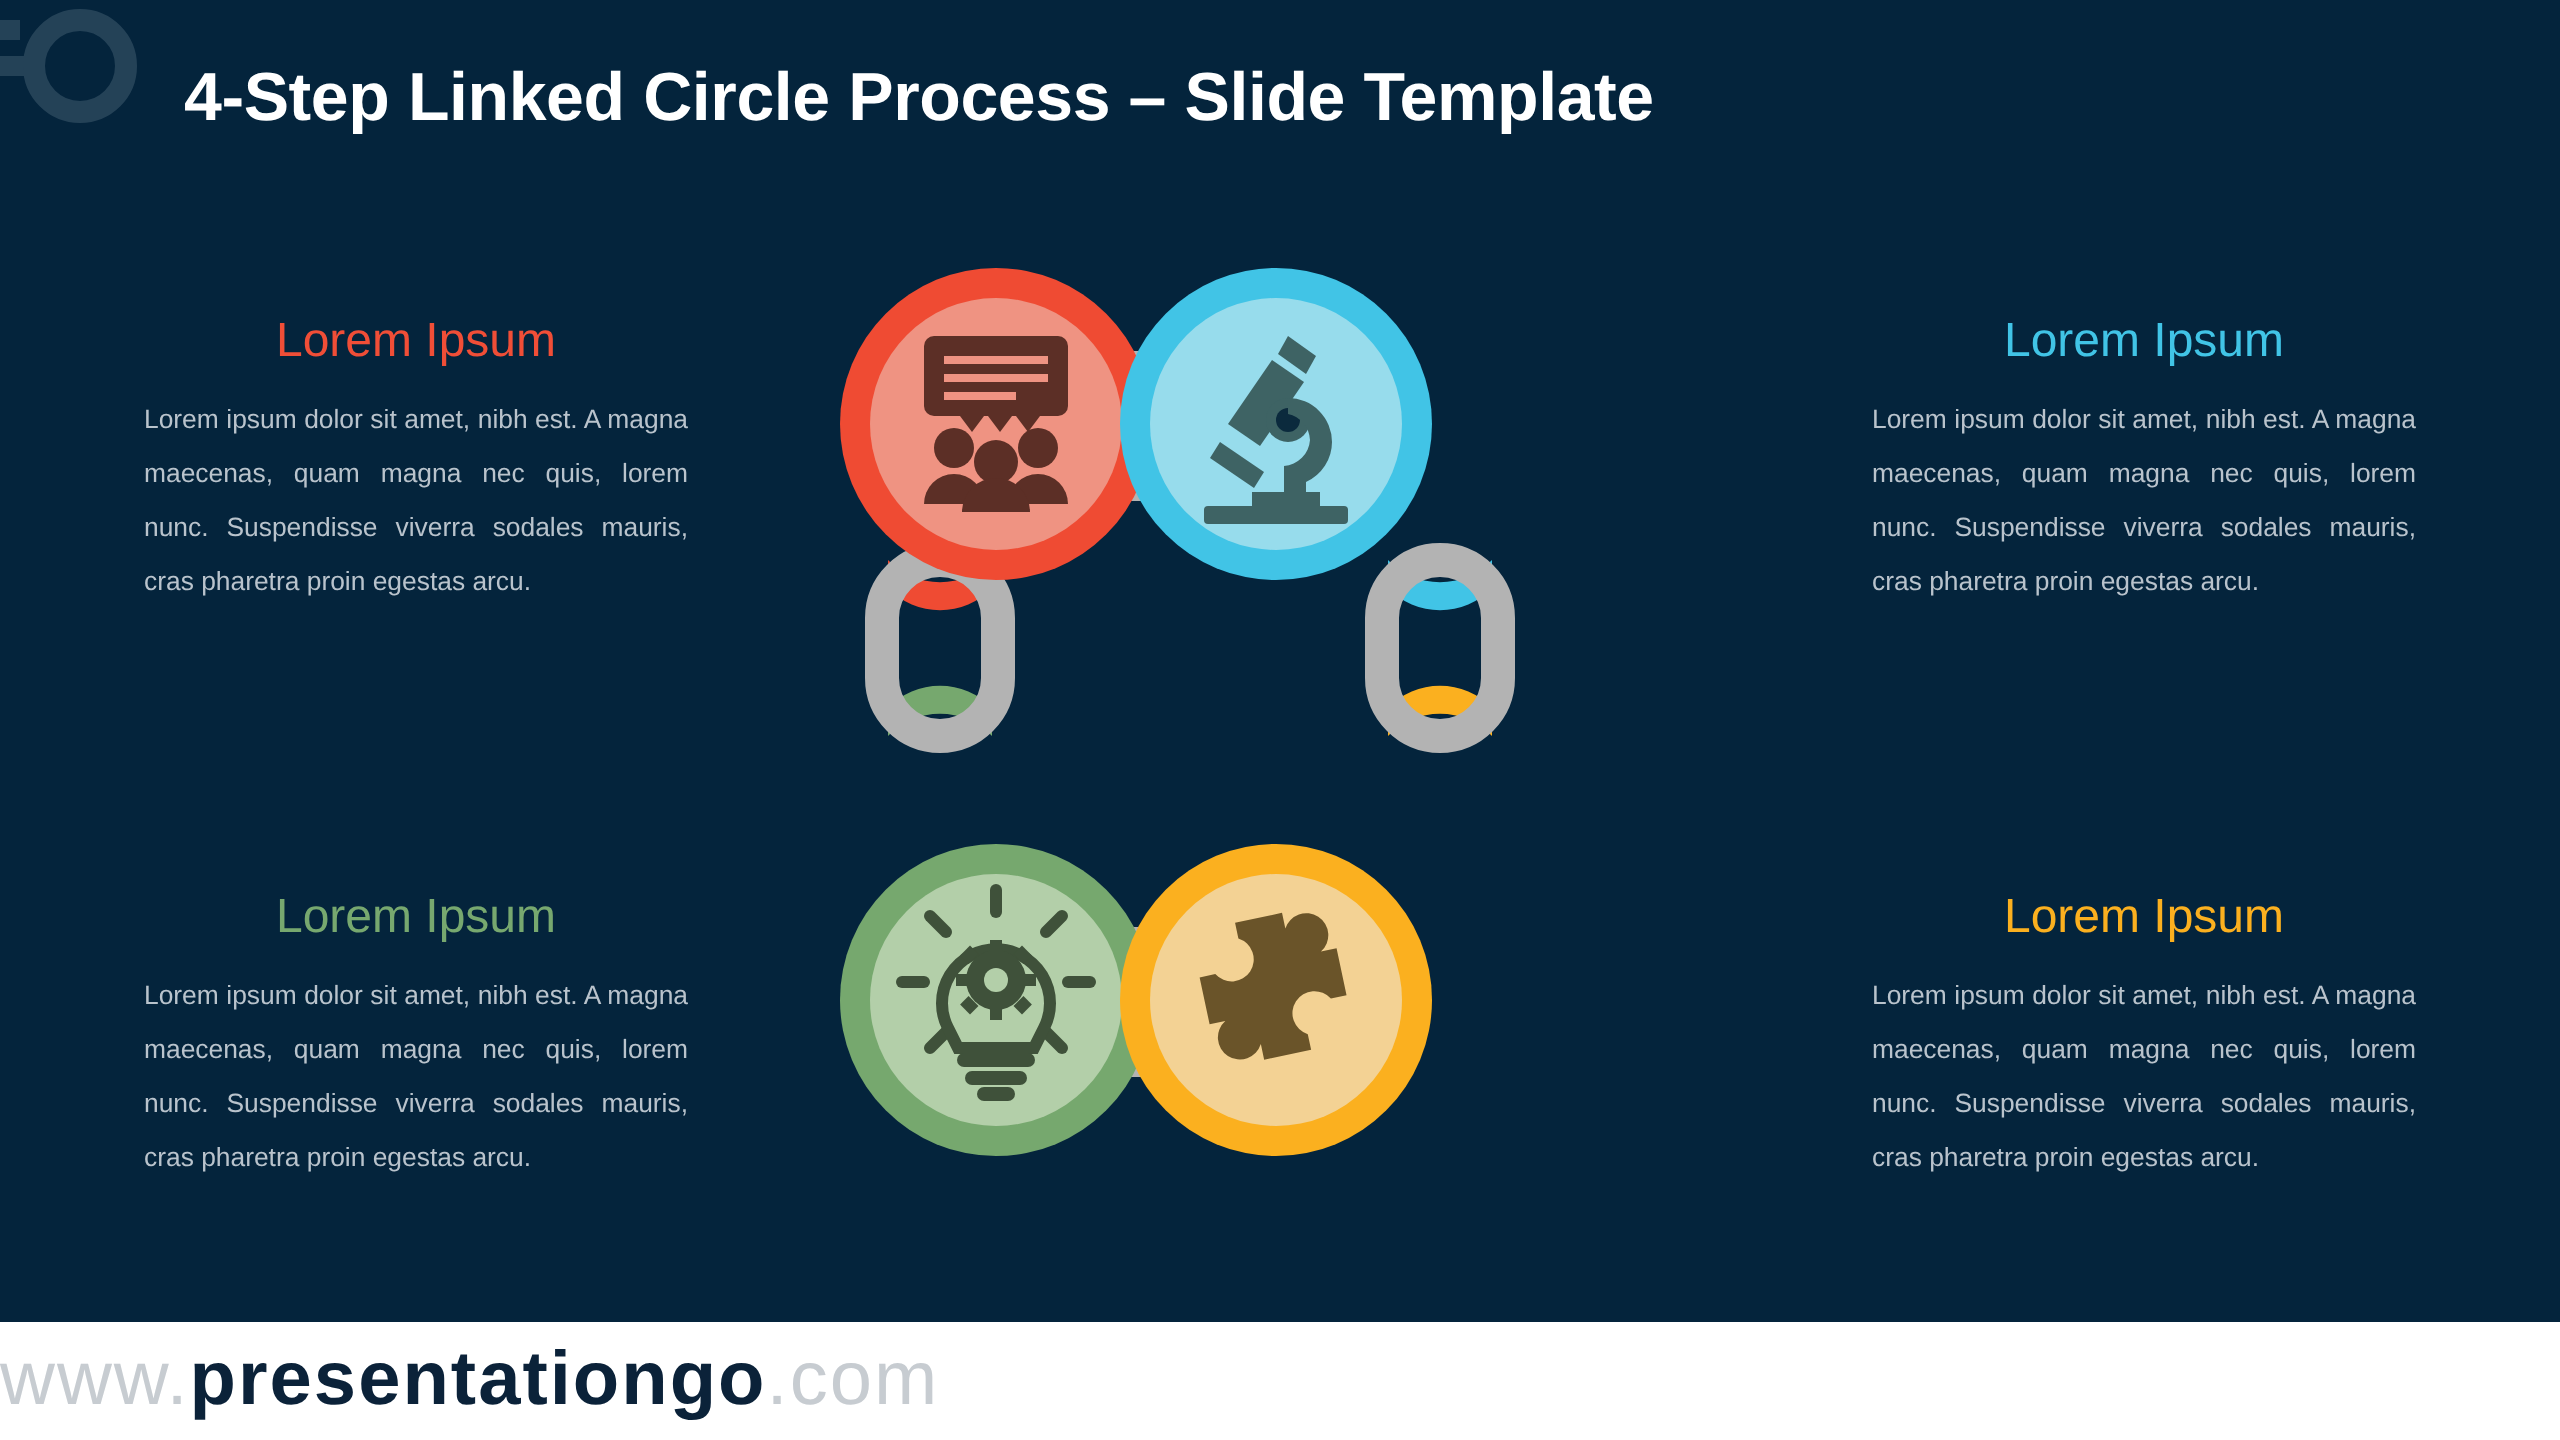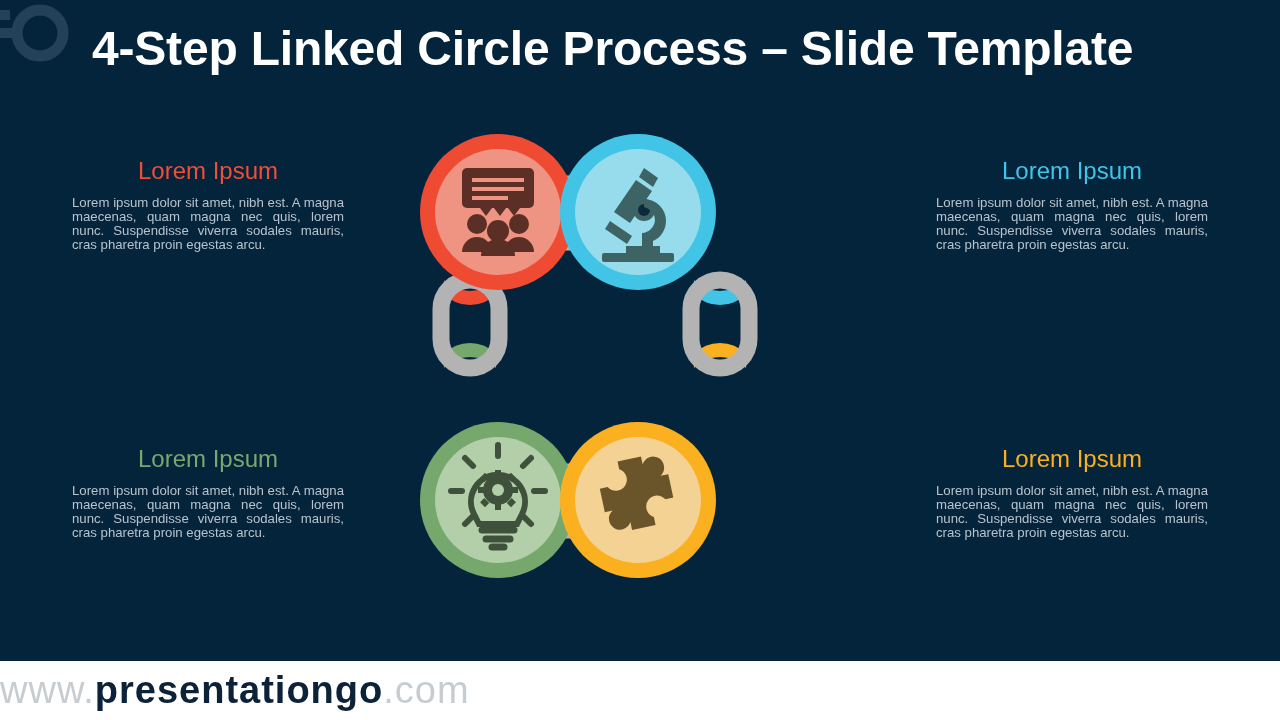--- a/index.html
+++ b/index.html
@@ -27,21 +27,21 @@
   }
 
   
   #slide-title {
     position: absolute;
     left: 92px;
     top: 20px;
     width: 1100px;
     height: 58px;
     color: #ffffff;
-    font-size: 48px;
+    font-size: 34px;
     font-weight: bold;
     letter-spacing: -0.2px;
     line-height: 58px;
     white-space: nowrap;
   }
 
   
   .text-block {
     position: absolute;
     width: 272px;
@@ -54,21 +54,21 @@
     font-weight: normal;
     line-height: 30px;
     margin: 0 0 10px 0;
     white-space: nowrap;
   }
   .text-block.left .block-heading  { text-align: center; }
   .text-block.right .block-heading { text-align: center; }
 
   .block-body {
     font-size: 13.2px;
-    line-height: 14px;
+    line-height: 27px;
     color: #b9c3cc;
     text-align: justify;
     margin: 0;
   }
 
   #block-tl { top: 156px; }
   #block-tr { top: 156px; }
   #block-bl { top: 444px; }
   #block-br { top: 444px; }
 

